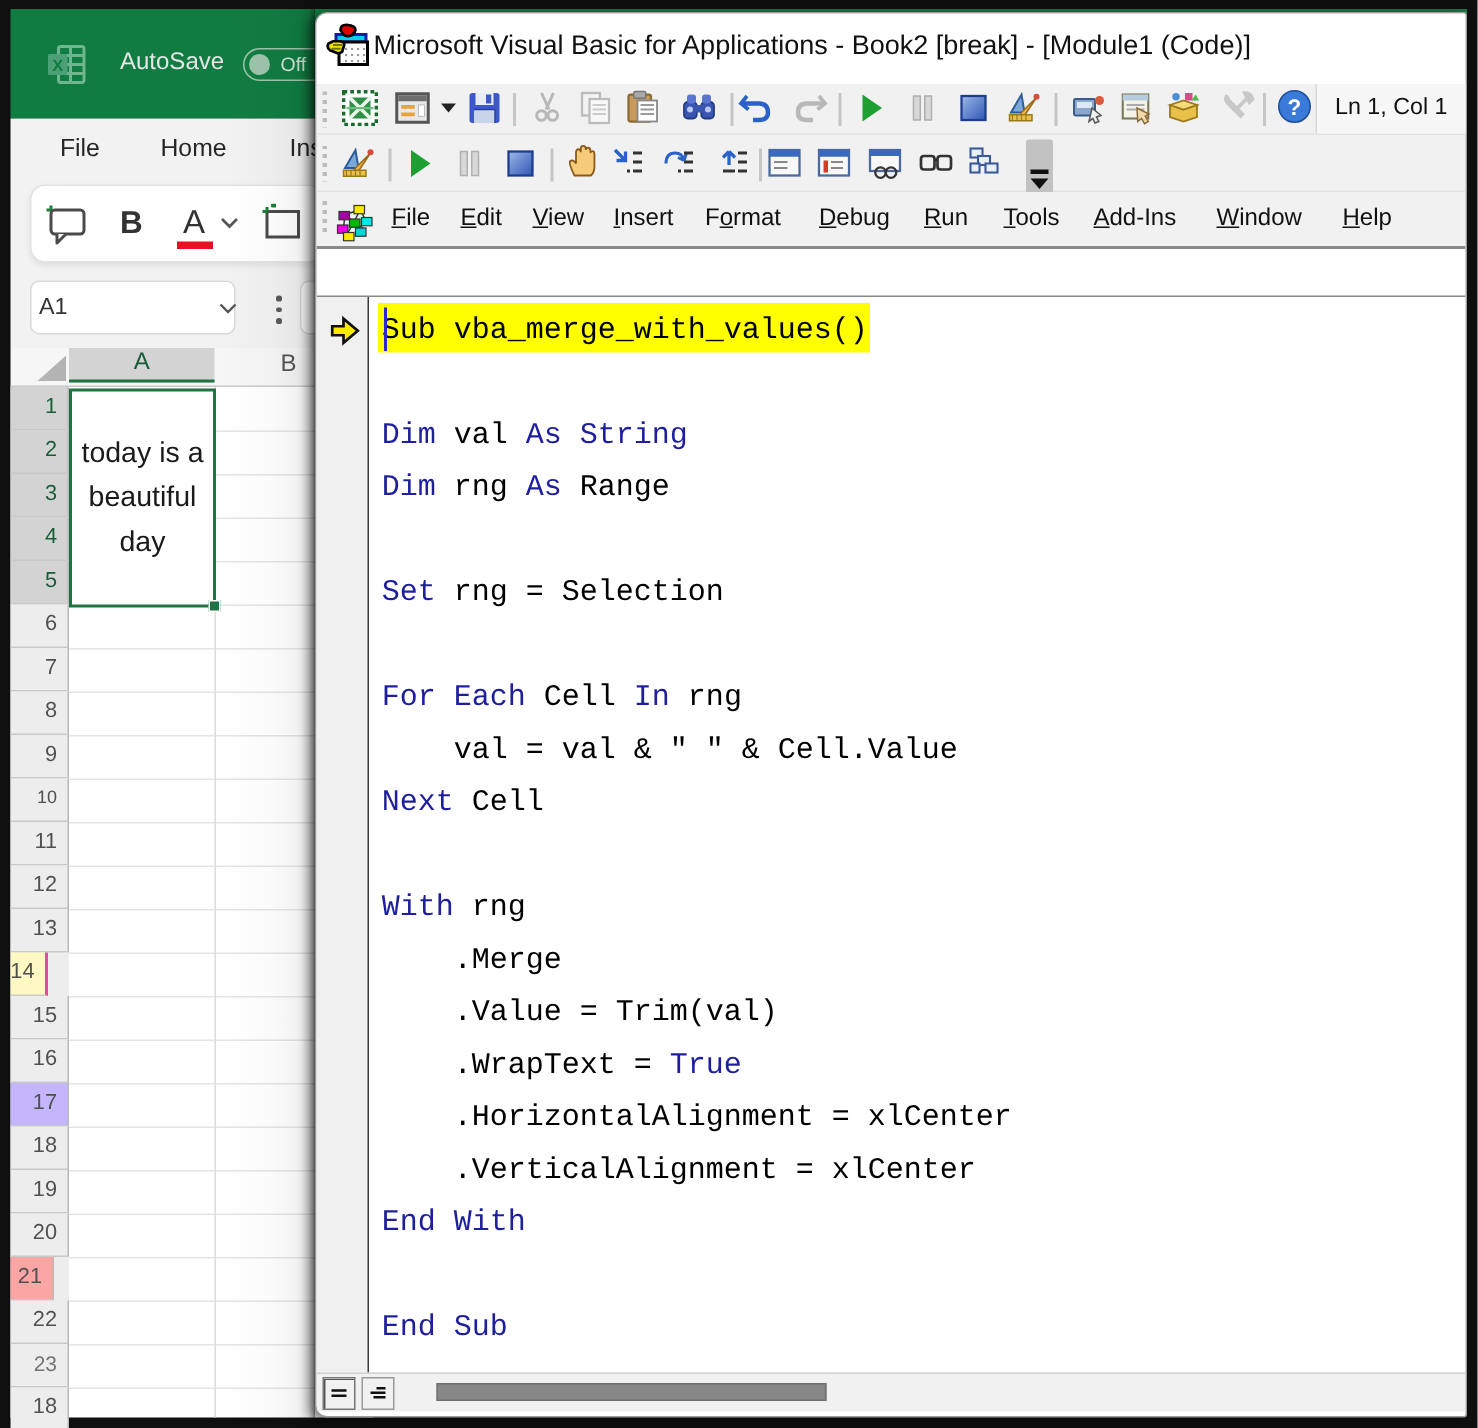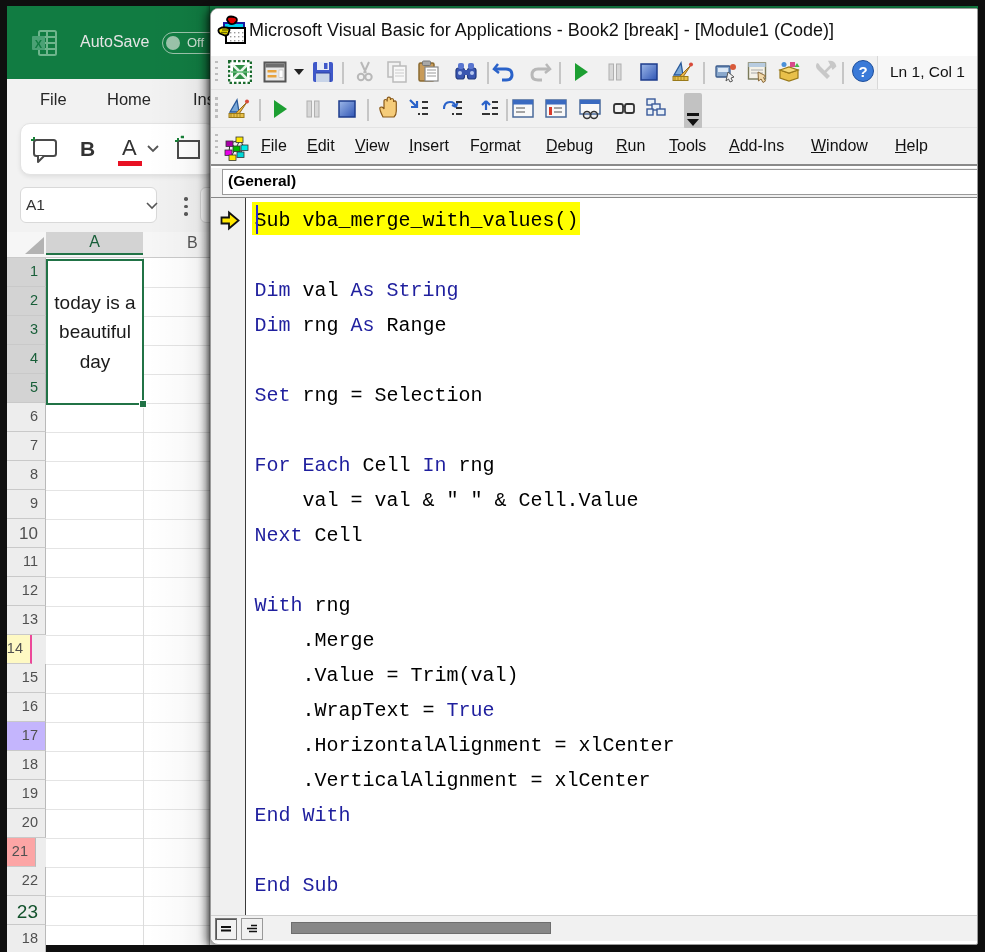--- a/index.html
+++ b/index.html
@@ -126,21 +126,21 @@
   <div class="abs" style="left:0;top:174px;width:39px;height:29px;background:#ededed;border-bottom:1px solid #c9c9c9;border-right:1px solid #b9b9b9">
       <span class="abs" style="right:7px;top:5px;font-size:14.5px;color:#505050">7</span>
     </div>
   <div class="abs" style="left:0;top:203px;width:39px;height:29px;background:#ededed;border-bottom:1px solid #c9c9c9;border-right:1px solid #b9b9b9">
       <span class="abs" style="right:7px;top:5px;font-size:14.5px;color:#505050">8</span>
     </div>
   <div class="abs" style="left:0;top:232px;width:39px;height:29px;background:#ededed;border-bottom:1px solid #c9c9c9;border-right:1px solid #b9b9b9">
       <span class="abs" style="right:7px;top:5px;font-size:14.5px;color:#505050">9</span>
     </div>
   <div class="abs" style="left:0;top:261px;width:39px;height:29px;background:#ededed;border-bottom:1px solid #c9c9c9;border-right:1px solid #b9b9b9">
-      <span class="abs" style="right:7px;top:5px;font-size:17px;color:#505050">10</span>
+      <span class="abs" style="right:7px;top:5px;font-size:12px;color:#505050">10</span>
     </div>
   <div class="abs" style="left:0;top:290px;width:39px;height:29px;background:#ededed;border-bottom:1px solid #c9c9c9;border-right:1px solid #b9b9b9">
       <span class="abs" style="right:7px;top:5px;font-size:14.5px;color:#505050">11</span>
     </div>
   <div class="abs" style="left:0;top:319px;width:39px;height:29px;background:#ededed;border-bottom:1px solid #c9c9c9;border-right:1px solid #b9b9b9">
       <span class="abs" style="right:7px;top:5px;font-size:14.5px;color:#505050">12</span>
     </div>
   <div class="abs" style="left:0;top:348px;width:39px;height:29px;background:#ededed;border-bottom:1px solid #c9c9c9;border-right:1px solid #b9b9b9">
       <span class="abs" style="right:7px;top:5px;font-size:14.5px;color:#505050">13</span>
     </div>
@@ -165,21 +165,21 @@
   <div class="abs" style="left:0;top:551px;width:39px;height:29px;background:#ededed;border-bottom:1px solid #c9c9c9;border-right:1px solid #b9b9b9">
       <span class="abs" style="right:7px;top:5px;font-size:14.5px;color:#505050">20</span>
     </div>
   <div class="abs" style="left:0;top:580px;width:29px;height:29px;background:#fca5a5;border-bottom:1px solid #c9c9c9;border-right:1px solid #b9b9b9">
       <span class="abs" style="right:7px;top:5px;font-size:14.5px;color:#505050">21</span>
     </div>
   <div class="abs" style="left:0;top:609px;width:39px;height:29px;background:#ededed;border-bottom:1px solid #c9c9c9;border-right:1px solid #b9b9b9">
       <span class="abs" style="right:7px;top:5px;font-size:14.5px;color:#505050">22</span>
     </div>
   <div class="abs" style="left:0;top:638px;width:39px;height:29px;background:#ededed;border-bottom:1px solid #c9c9c9;border-right:1px solid #b9b9b9">
-      <span class="abs" style="right:7px;top:5px;font-size:19px;color:#14532d">23</span>
+      <span class="abs" style="right:7px;top:5px;font-size:14px;color:#737373">23</span>
     </div>
   <div class="abs" style="left:0;top:667px;width:39px;height:29px;background:#ededed;border-bottom:1px solid #c9c9c9;border-right:1px solid #b9b9b9">
       <span class="abs" style="right:7px;top:5px;font-size:14.5px;color:#505050">18</span>
     </div>
 </div>
 <div class="abs" id="gridarea">
   <div class="gridline" style="top:29px"></div>
   <div class="gridline" style="top:58px"></div>
   <div class="gridline" style="top:87px"></div>
   <div class="gridline" style="top:116px"></div>
@@ -447,23 +447,20 @@
     <span class="mi" style="left:144px"><u>V</u>iew</span>
     <span class="mi" style="left:198px"><u>I</u>nsert</span>
     <span class="mi" style="left:259px">F<u>o</u>rmat</span>
     <span class="mi" style="left:335px"><u>D</u>ebug</span>
     <span class="mi" style="left:405px"><u>R</u>un</span>
     <span class="mi" style="left:458px"><u>T</u>ools</span>
     <span class="mi" style="left:518px"><u>A</u>dd-Ins</span>
     <span class="mi" style="left:600px"><u>W</u>indow</span>
     <span class="mi" style="left:684px"><u>H</u>elp</span>
   </div>
-  <div class="abs genrow">
-      <div class="abs genbox">(General)</div>
-    </div>
   <div class="abs codewrap">
     <div class="abs margin"></div>
     <svg class="abs" style="left:9px;top:12px" width="21" height="21" viewBox="0 0 21 21">
       <path d="M1.5 7.5 L9 7.5 L9 2.5 L18.5 10.5 L9 18.5 L9 13.5 L1.5 13.5 Z" fill="#ffe800" stroke="#111" stroke-width="1.8"></path>
     </svg>
     <div class="abs" style="left:45px;top:7px;width:2px;height:29px;background:#2a2ad0;z-index:3"></div>
 <pre class="code"><span class="hl">Sub vba_merge_with_values()</span>
 
 <span class="kw">Dim</span> val <span class="kw">As</span> <span class="kw">String</span>
 <span class="kw">Dim</span> rng <span class="kw">As</span> Range

